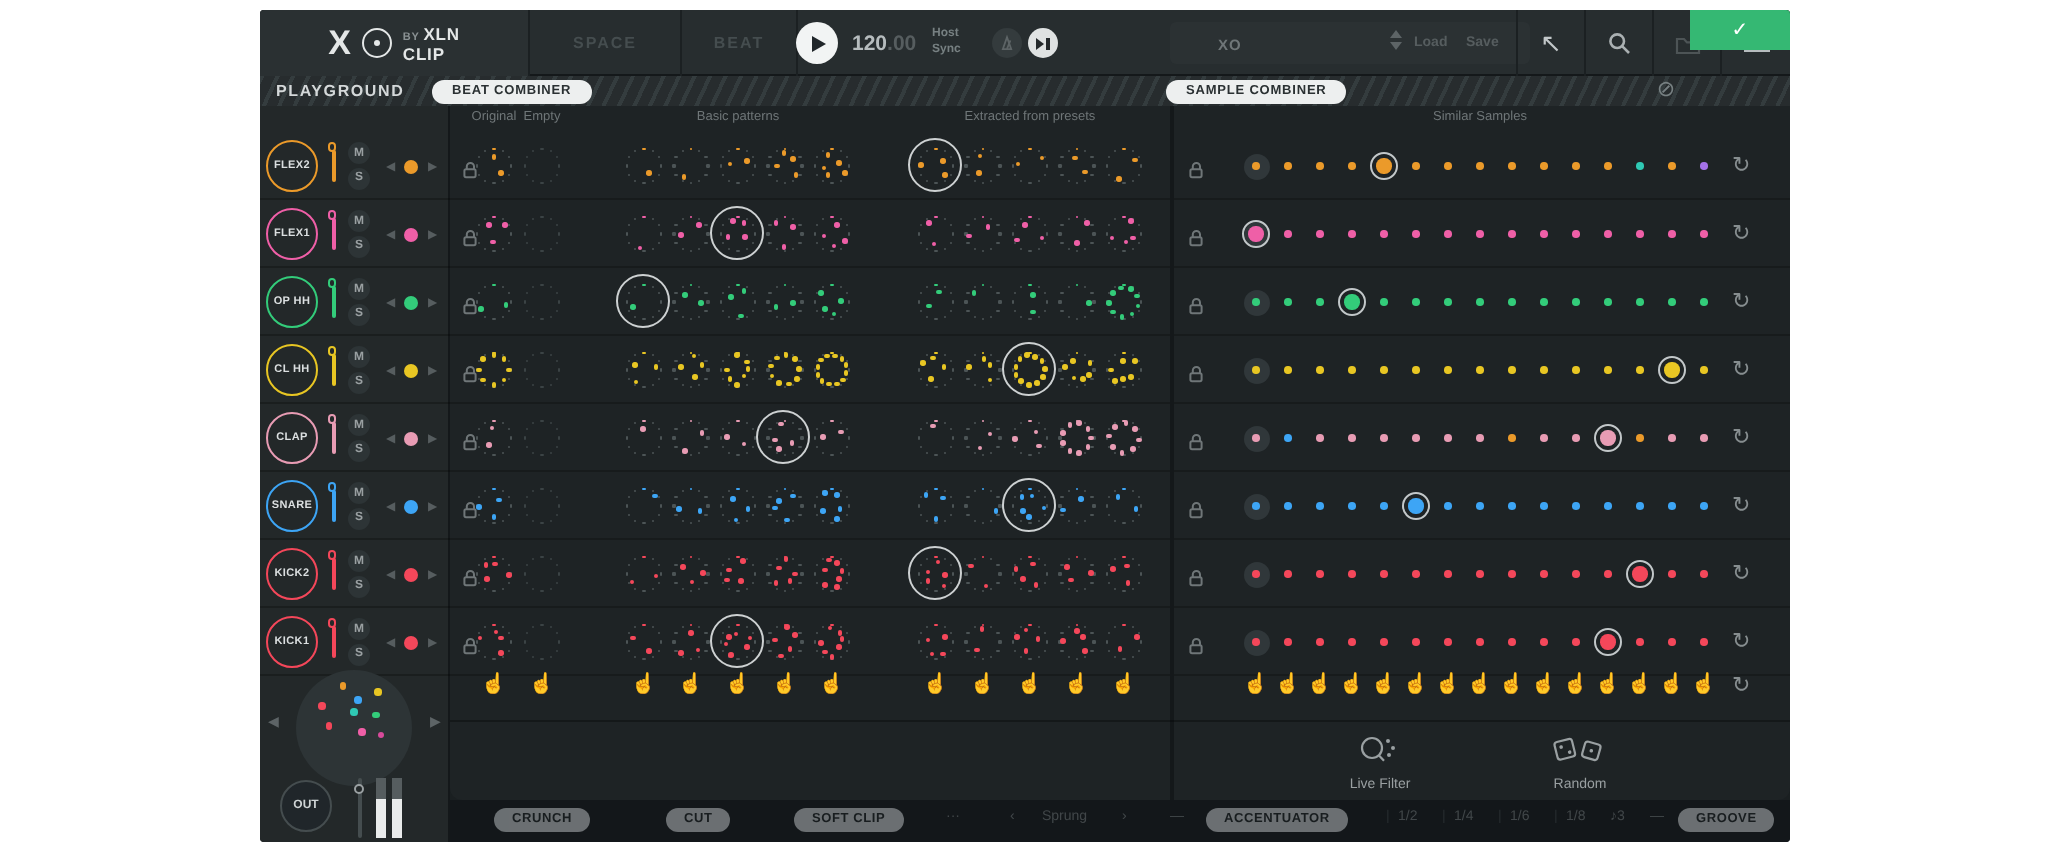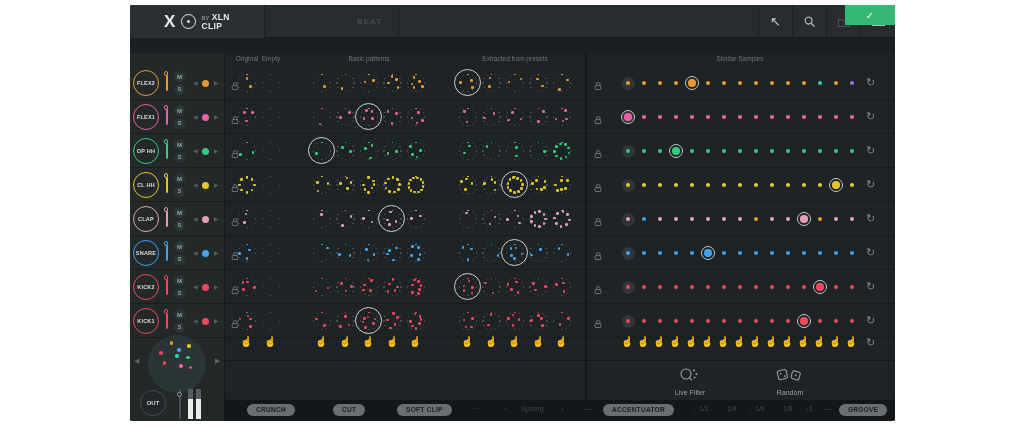--- a/index.html
+++ b/index.html
@@ -124,21 +124,51 @@
 
   <div id="topbar">
     <div id="logo">
       <span class="xo-x">X</span>
       <span class="xo-o"></span>
       <span class="logo-text">
         <span class="logo-by"><span>BY</span> <span class="logo-xln">XLN</span></span>
         <span class="logo-audio">CLIP</span>
       </span>
     </div>
+    <div class="top-tab" id="tab-space">SPACE</div>
     <div class="top-tab" id="tab-edit">BEAT</div>
+    <div id="transport">
+      <div id="play-btn">
+          <div id="play-tri"></div>
+        </div>
+      <div id="bpm"><span>120</span><span class="frac">.00</span></div>
+      <div id="host">
+          <div>Host</div>
+          <div>Sync</div>
+        </div>
+      <div id="metro-btn">
+        <svg width="9" height="9">
+            <path d="M2.4 7.6 L4.5 1.6 L6.6 7.6 Z" fill="none" stroke="#5d6466" stroke-width="0.9"></path>
+            <line x1="4.5" y1="7.4" x2="6.2" y2="3.2" stroke="#5d6466" stroke-width="0.9"></line>
+          </svg>
+      </div>
+      <div id="patplay-btn">
+          <span class="t"></span>
+          <span class="b"></span>
+        </div>
+    </div>
+    <div id="preset-field">
+      <span id="preset-name">XO</span>
+      <span id="preset-arrows">
+          <span class="up"></span>
+          <span class="dn"></span>
+        </span>
+      <span id="load-btn">Load</span>
+      <span id="save-btn">Save</span>
+    </div>
     <div class="icon-cell" id="ic-arrow">
         <span>↖</span>
       </div>
     <div class="icon-cell" id="ic-search">
       <svg width="14" height="14">
           <circle cx="5.6" cy="5.6" r="3.4" fill="none" stroke="#aab0b2" stroke-width="1.3"></circle>
           <line x1="8.2" y1="8.2" x2="11.5" y2="11.5" stroke="#aab0b2" stroke-width="1.3"></line>
         </svg>
     </div>
     <div class="icon-cell" id="ic-folder">
@@ -146,20 +176,26 @@
           <path d="M1.5 3.5 h3.5 l1.5 1.7 h6 v5.3 h-11 z" fill="none" stroke="#4d5456" stroke-width="1.1"></path>
         </svg>
     </div>
     <div class="icon-cell" id="ic-menu">
         <i></i>
         <i></i>
         <i></i>
       </div>
   </div>
 
+  <div id="tabstrip">
+    <span id="playground">PLAYGROUND</span>
+    <span class="strip-pill" id="beat-pill">BEAT COMBINER</span>
+    <span class="strip-pill" id="sample-pill">SAMPLE COMBINER</span>
+    <span id="prohibit-btn">⊘</span>
+  </div>
   <div id="confirm-btn" style="background: rgb(53, 184, 115);">✓</div>
 
   <div id="sidebar">
     <div id="track-list">
         <div class="track-row" style="top: 13px;">
           <div class="track-circle" style="border-color: rgb(235, 154, 42);">
             <div class="track-label">FLEX2</div>
           </div>
           <div class="track-fader" style="background: rgb(235, 154, 42);"></div>
           <div class="track-knob" style="border-color: rgb(235, 154, 42);"></div>

